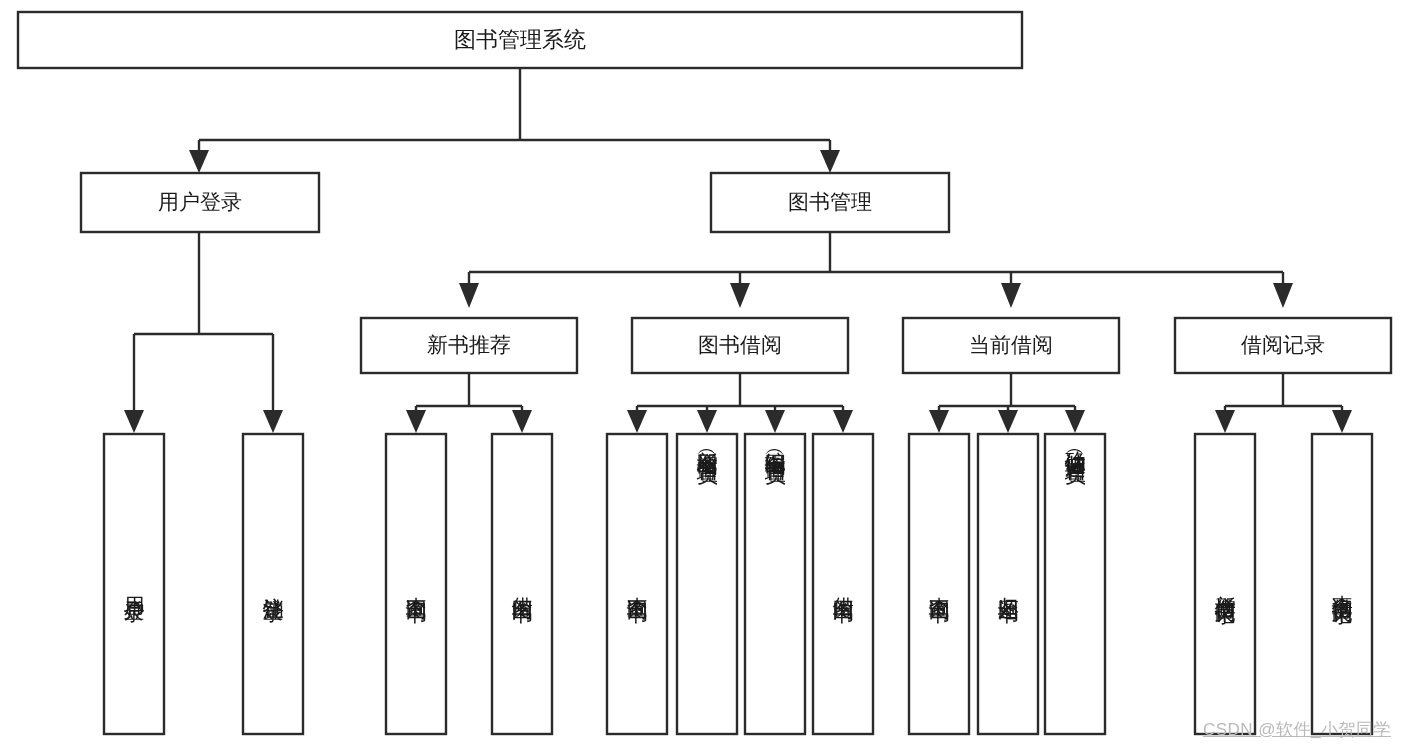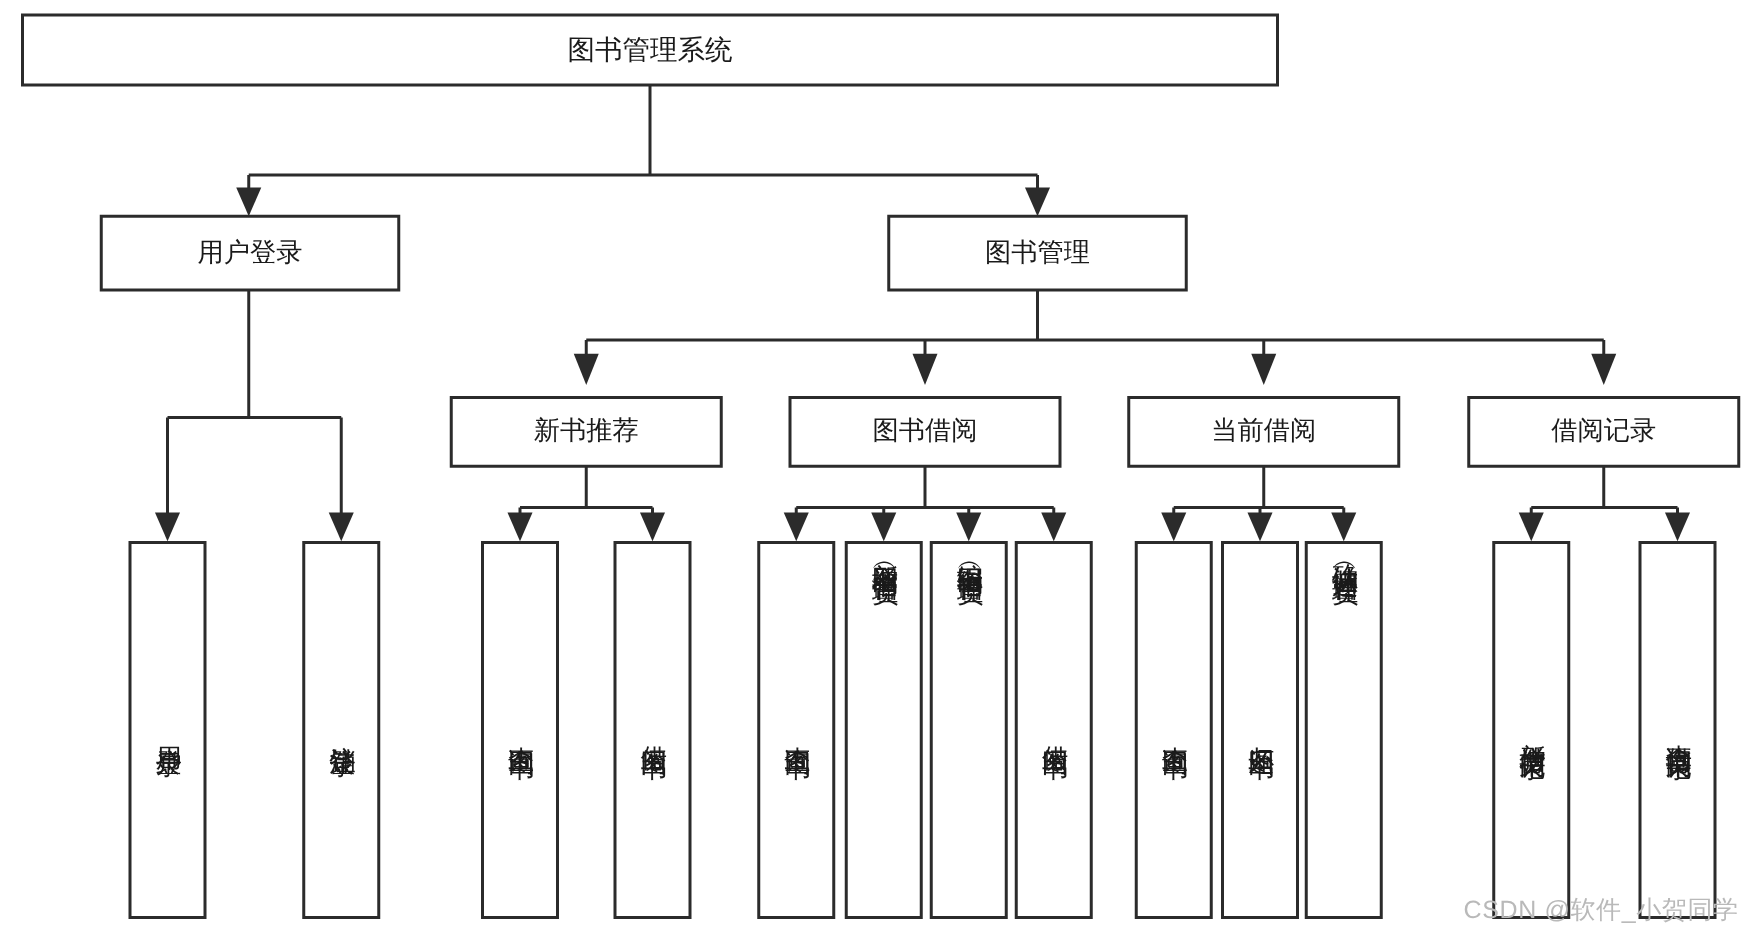--- a/index.html
+++ b/index.html
@@ -72,25 +72,26 @@
     letter-spacing: 2px;
     color: #1a1a1a;
     white-space: nowrap;
     text-align: center;
   }
   .watermark {
     position: absolute;
     right: 14px;
     bottom: 6px;
     font-family: "Liberation Sans", "DejaVu Sans", sans-serif;
-    font-size: 20px;
+    font-size: 17px;
     color: #b9b9b9;
     letter-spacing: 0.5px;
     white-space: nowrap;
     pointer-events: none;
+    text-decoration: underline;
   }
 </style>
 </head>
 <body>
 
 <div id="diagram-root">
 
   <svg id="diagram-svg" viewBox="0 0 1405 747">
 
     <g>

